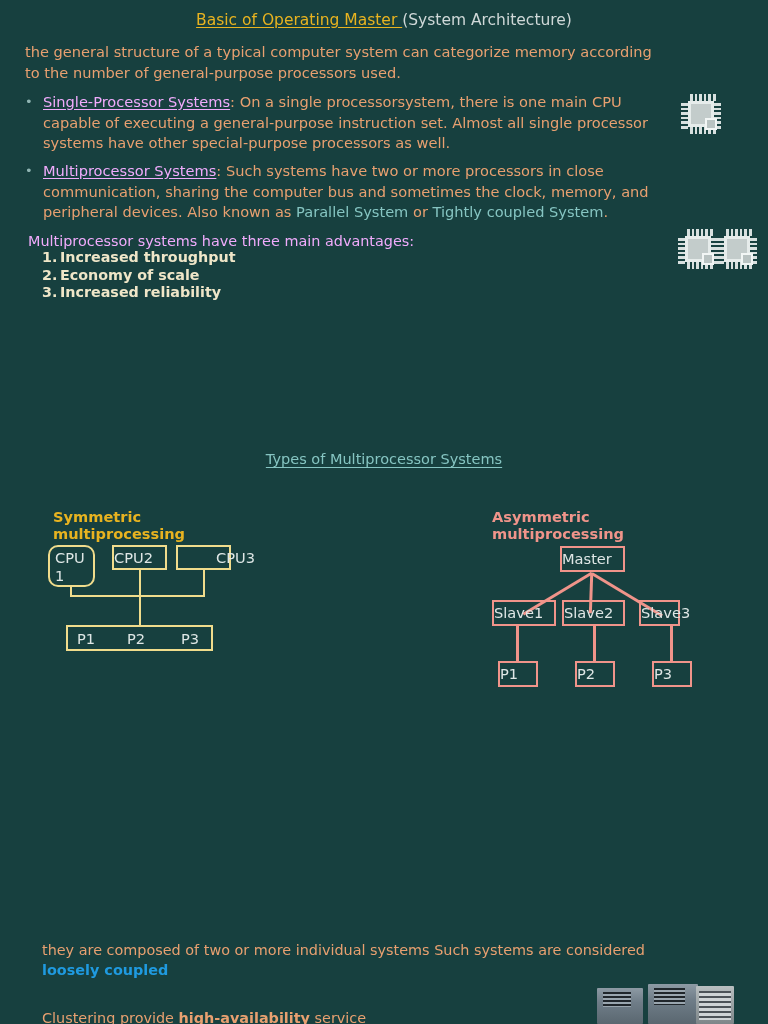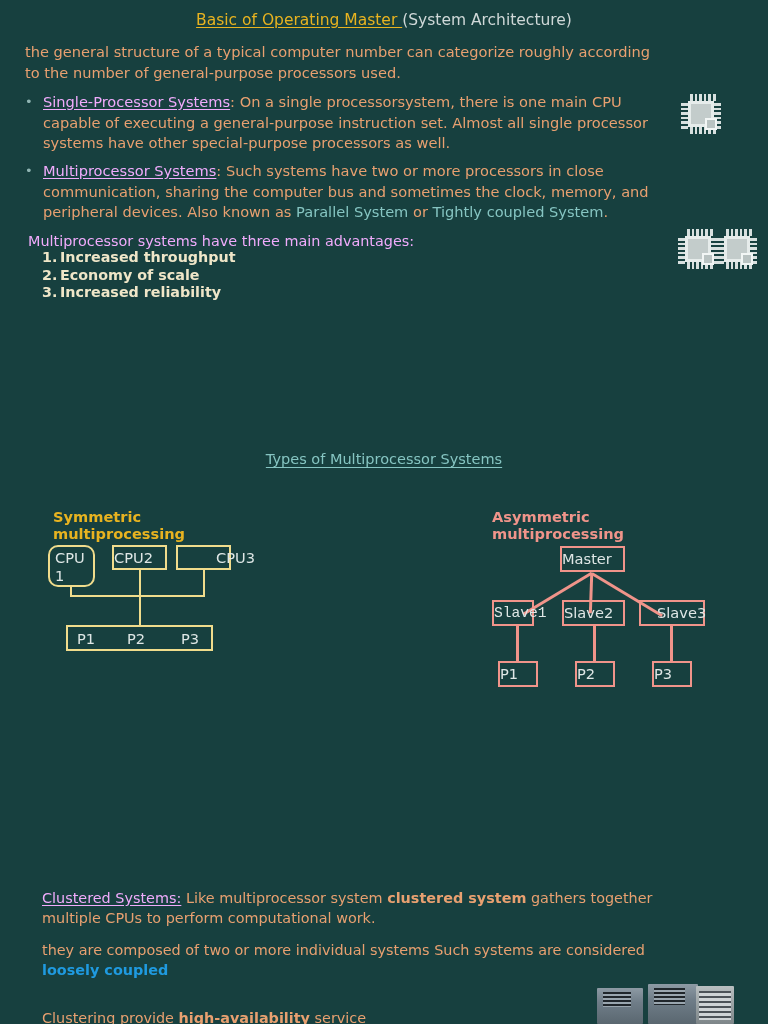--- a/index.html
+++ b/index.html
@@ -133,21 +133,21 @@
 </style>
 </head>
 <body>
 
 <div class="slide">
 
   <div class="title-row">
     <span class="title-main">Basic of Operating Master </span><span class="title-sub">(System Architecture)</span>
   </div>
 
-  <div class="intro">the general structure of a typical computer number can categorize roughly according to the number of general-purpose processors used.</div>
+  <div class="intro">the general structure of a typical computer system can categorize memory according to the number of general-purpose processors used.</div>
 
   <div class="bullet" id="b1">
     <span class="dot">•</span>
     <span class="btext"><span class="tealu">Single-Processor Systems</span><span>: </span><span>On a single processorsystem, there is one main CPU capable of executing a general-purpose instruction set. Almost all single processor systems have other special-purpose processors as well.</span></span>
   </div>
 
   <div class="bullet" id="b2">
     <span class="dot">•</span>
     <span class="btext"><span class="tealu">Multiprocessor Systems</span><span>: </span><span>Such systems have two or more processors in close communication, sharing the computer bus and sometimes the clock, memory, and peripheral devices. Also known as </span><span class="teal">Parallel System</span><span> or </span><span class="teal">Tightly coupled System</span><span>.</span></span>
   </div>
@@ -319,46 +319,45 @@
     </div>
 
     <div class="box c" style="left:68px;top:38px;width:65px;height:26px;">
       <span>Master</span>
     </div>
 
     <div class="diag-line" style="left:100px;top:64px;width:80px;transform:rotate(149deg);"></div>
     <div class="diag-line" style="left:100px;top:64px;width:40px;transform:rotate(92deg);"></div>
     <div class="diag-line" style="left:100px;top:64px;width:82px;transform:rotate(31deg);"></div>
 
-    <div class="box c" style="left:0px;top:92px;width:42px;height:26px;font-family:Liberation Mono, monospace;">
+    <div class="box c" style="left:0px;top:92px;width:64px;height:26px;">
       <span>Slave1</span>
     </div>
     <div class="box c" style="left:70px;top:92px;width:63px;height:26px;">
       <span>Slave2</span>
     </div>
-    <div class="box c" style="left:147px;top:92px;width:66px;height:26px;padding-left:16px;">
+    <div class="box c" style="left:147px;top:92px;width:41px;height:26px;">
       <span>Slave3</span>
     </div>
 
     <div class="ln" style="left:24px;top:118px;width:2.5px;height:37px;"></div>
     <div class="ln" style="left:101px;top:118px;width:2.5px;height:37px;"></div>
     <div class="ln" style="left:178px;top:118px;width:2.5px;height:37px;"></div>
 
     <div class="box c" style="left:6px;top:153px;width:40px;height:26px;">
       <span>P1</span>
     </div>
     <div class="box c" style="left:83px;top:153px;width:40px;height:26px;">
       <span>P2</span>
     </div>
     <div class="box c" style="left:160px;top:153px;width:40px;height:26px;">
       <span>P3</span>
     </div>
   </div>
 
-  <div class="clustered"><span class="tealu">Clustered Systems:</span><span> Like multiprocessor system </span><span class="bold-or">clustered system</span><span> gathers together multiple CPUs to perform computational work.</span></div>
 
   <div class="composed"><span>they are composed of two or more individual systems Such systems are considered </span><span class="loose">loosely coupled</span></div>
 
   <div class="clustering"><span>Clustering provide </span><span class="hi-av">high-availability</span><span> service</span></div>
 
   <div class="servers">
     <div class="srv" style="left:2px;width:46px;height:36px;">
       <div class="vent"></div>
     </div>
     <div class="srv" style="left:53px;width:50px;height:40px;">

